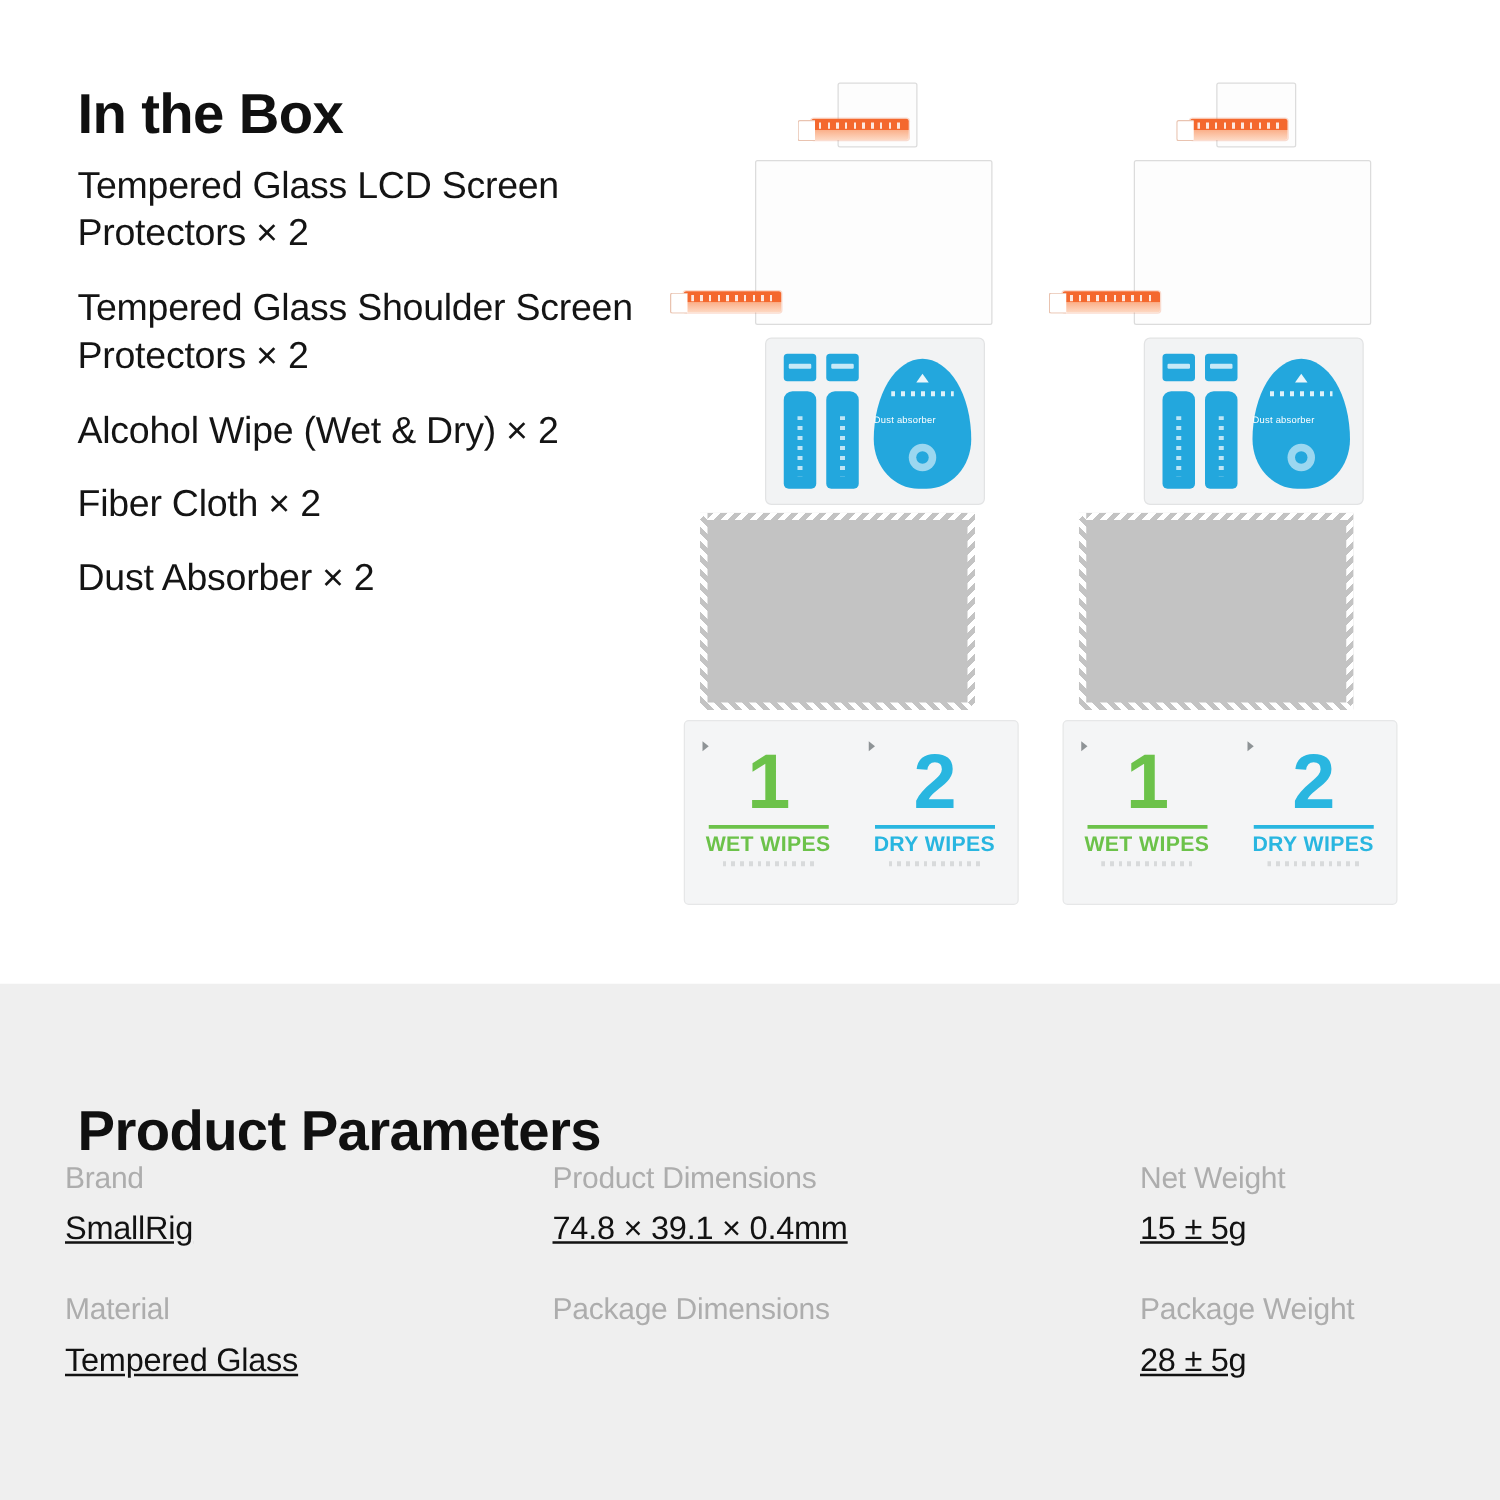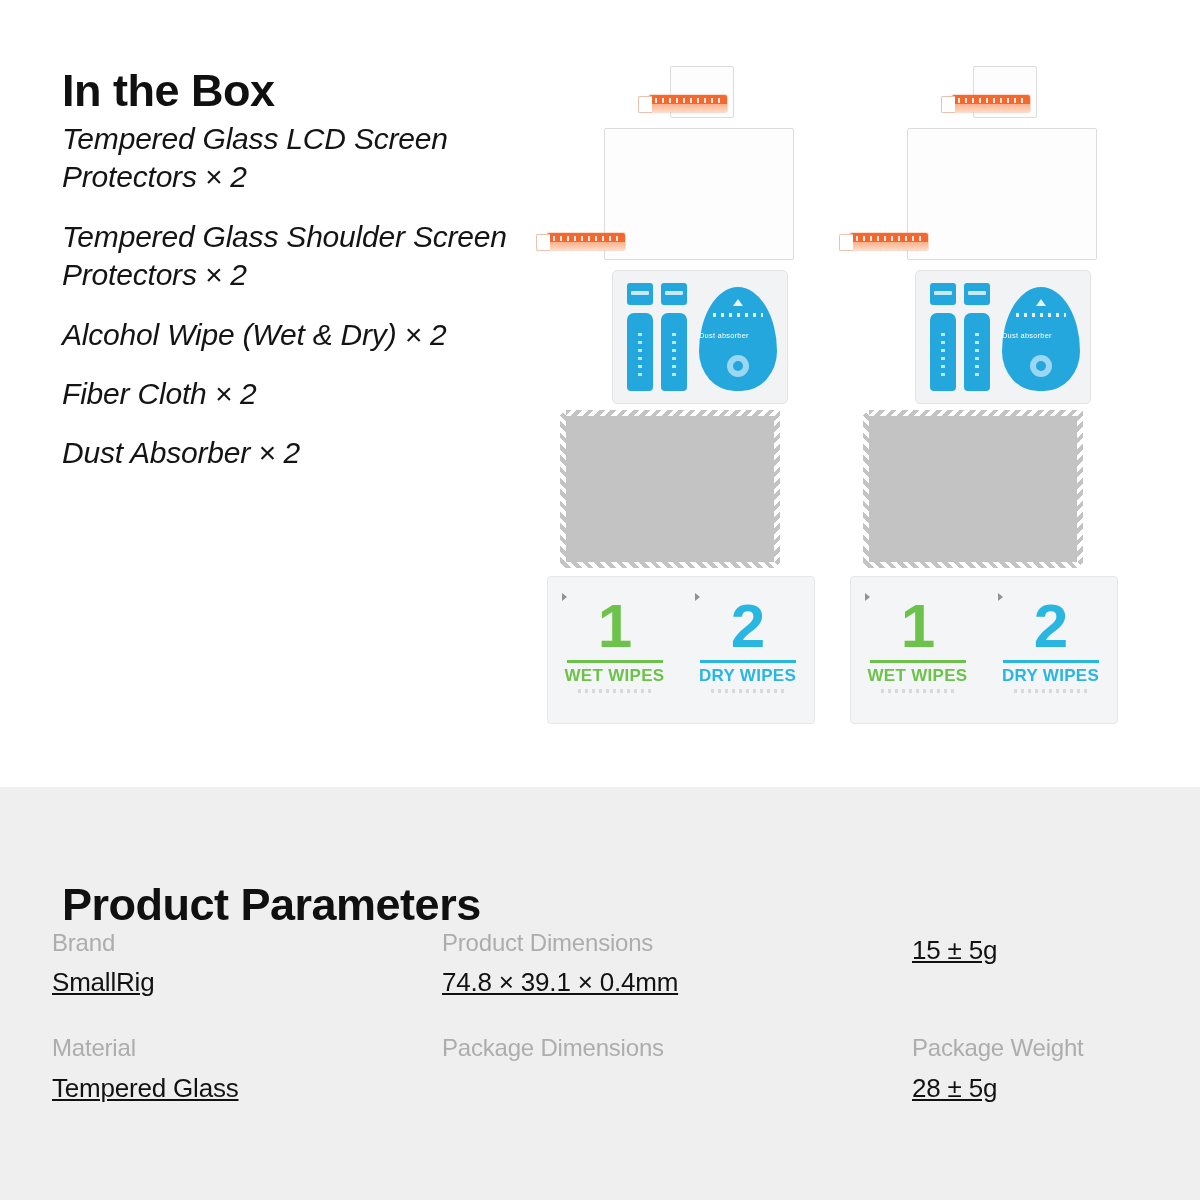--- a/index.html
+++ b/index.html
@@ -34,23 +34,22 @@
     font-weight: bold;
     letter-spacing: -0.5px;
     color: #101010;
     line-height: 1.1;
     white-space: nowrap;
   }
 
   .box-list {
     position: absolute;
     left: 62px;
-    top: 120px;
+    top: 130px;
     width: 500px;
-    font-style: italic;
   }
   .box-list-item {
     font-size: 30px;
     color: #141414;
     line-height: 1.28;
     margin-bottom: 21px;
     letter-spacing: -0.2px;
   }
   .box-list-item:last-child { margin-bottom: 0; }
 
@@ -545,20 +544,21 @@
     <div class="params-row">
       <div class="param-cell c1">
         <div class="param-label">Brand</div>
         <div class="param-value">SmallRig</div>
       </div>
       <div class="param-cell c2">
         <div class="param-label">Product Dimensions</div>
         <div class="param-value">74.8 × 39.1 × 0.4mm</div>
       </div>
       <div class="param-cell c3">
+        <div class="param-label">Net Weight</div>
         <div class="param-value">15 ± 5g</div>
       </div>
     </div>
 
     <div class="params-row">
       <div class="param-cell c1">
         <div class="param-label">Material</div>
         <div class="param-value">Tempered Glass</div>
       </div>
       <div class="param-cell c2">

